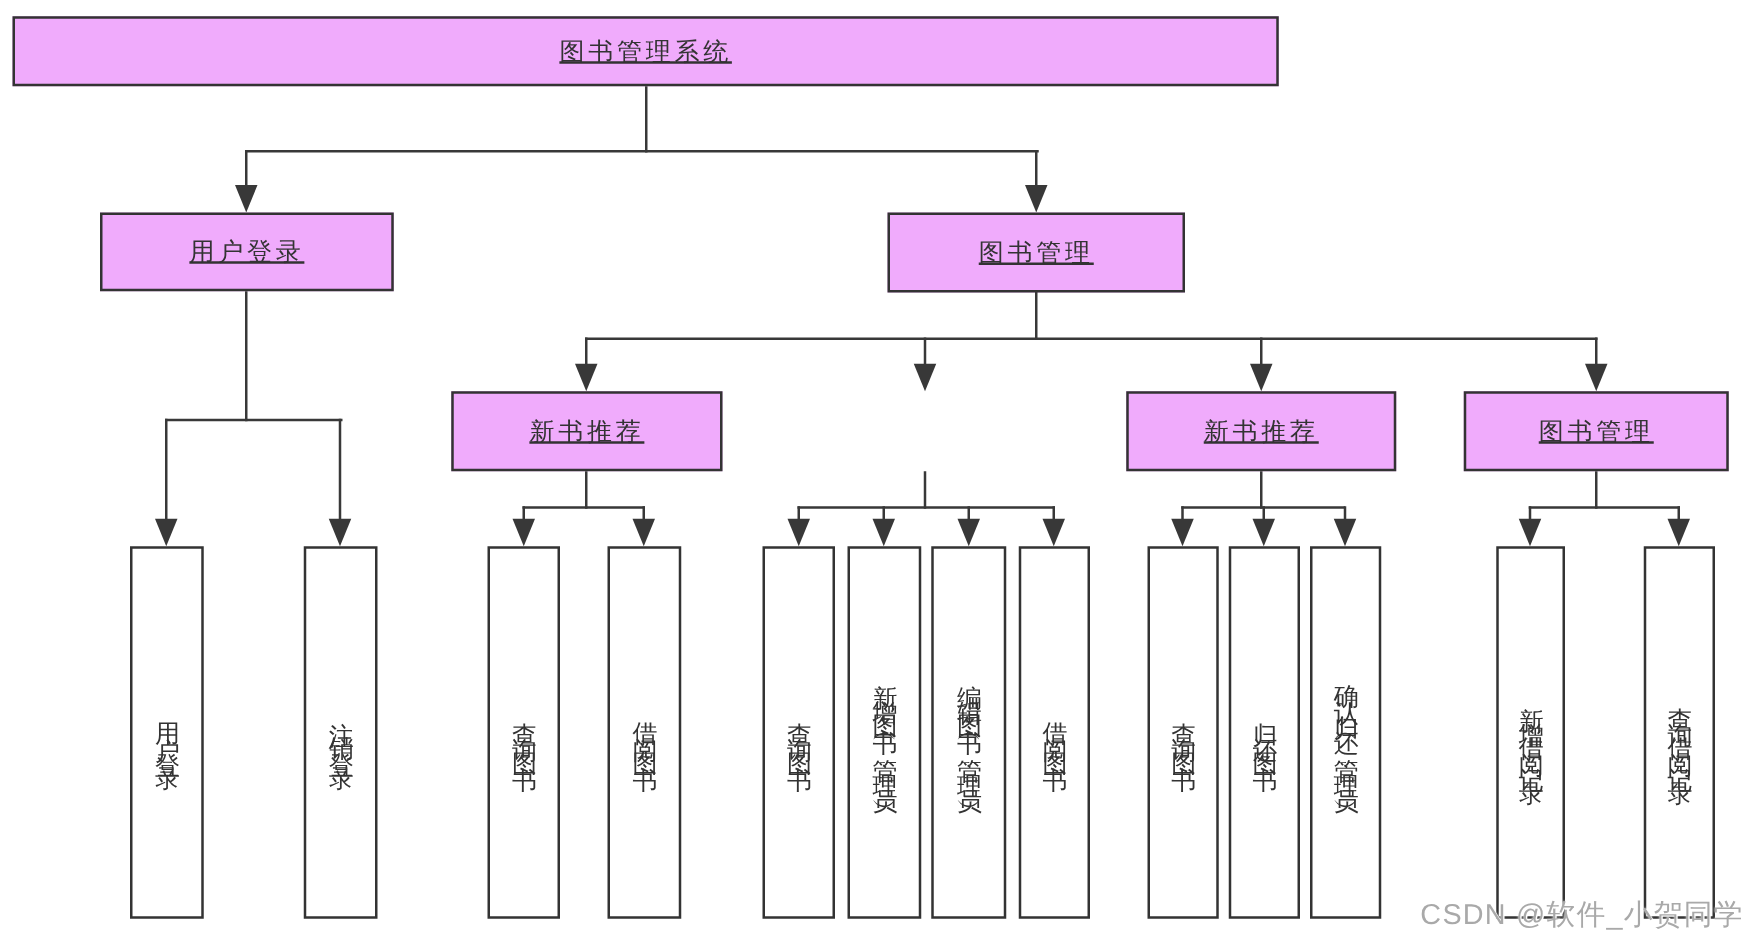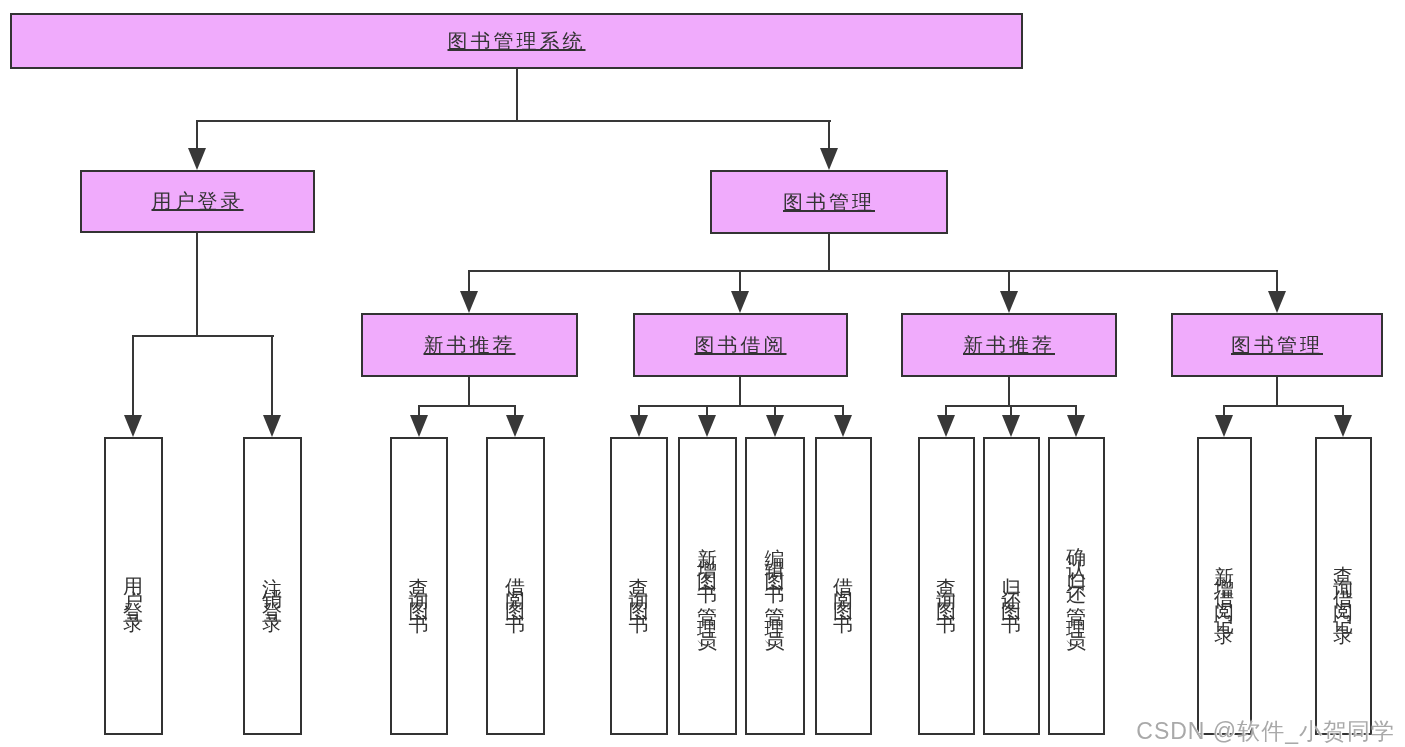--- a/index.html
+++ b/index.html
@@ -102,21 +102,20 @@
   <div class="v" style="left:468px; top:270px; height:23px;"></div>
   <div class="arrow" style="left:460px; top:291px;"></div>
   <div class="v" style="left:739px; top:270px; height:23px;"></div>
   <div class="arrow" style="left:731px; top:291px;"></div>
   <div class="v" style="left:1008px; top:270px; height:23px;"></div>
   <div class="arrow" style="left:1000px; top:291px;"></div>
   <div class="v" style="left:1276px; top:270px; height:23px;"></div>
   <div class="arrow" style="left:1268px; top:291px;"></div>
 
   <div class="box" style="left:361px; top:313px; width:217px; height:64px;text-align:right;">新书推荐</div>
-  <div class="box" style="left:633px; top:313px; width:215px; height:64px;">图书借阅</div>
   <div class="box" style="left:901px; top:313px; width:216px; height:64px;">新书推荐</div>
   <div class="box" style="left:1171px; top:313px; width:212px; height:64px;">图书管理</div>
 
   <div class="v" style="left:468px; top:377px; height:30px;"></div>
   <div class="h" style="left:418px; top:405px; width:98px;"></div>
   <div class="v" style="left:418px; top:405px; height:12px;"></div>
   <div class="arrow" style="left:410px; top:415px;"></div>
   <div class="v" style="left:514px; top:405px; height:12px;"></div>
   <div class="arrow" style="left:506px; top:415px;"></div>
 

